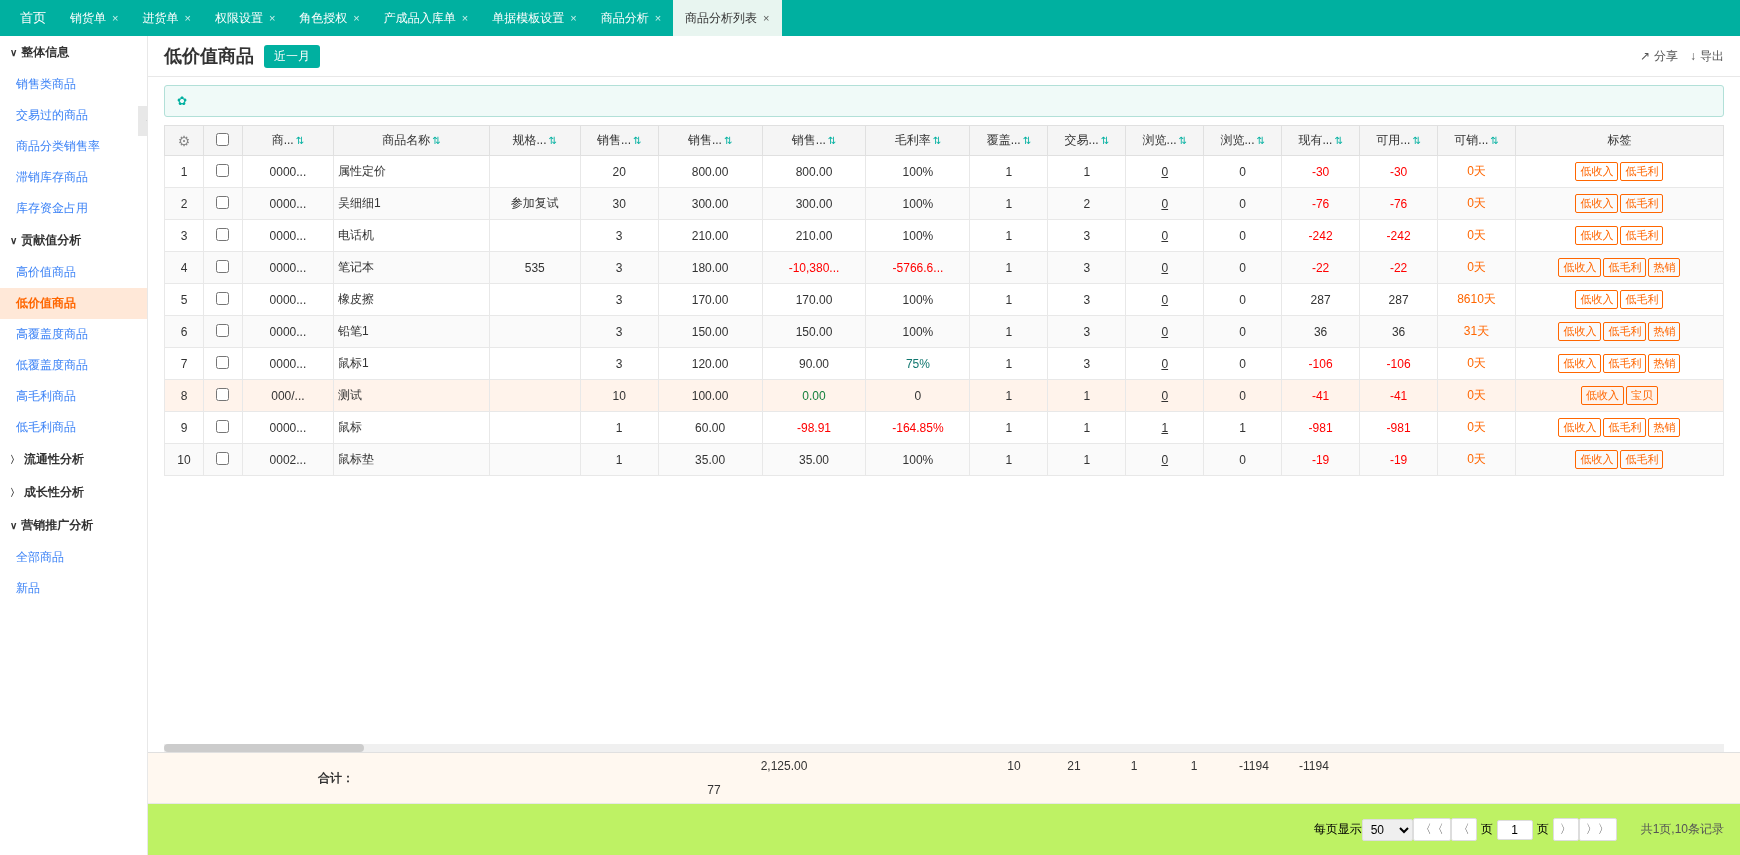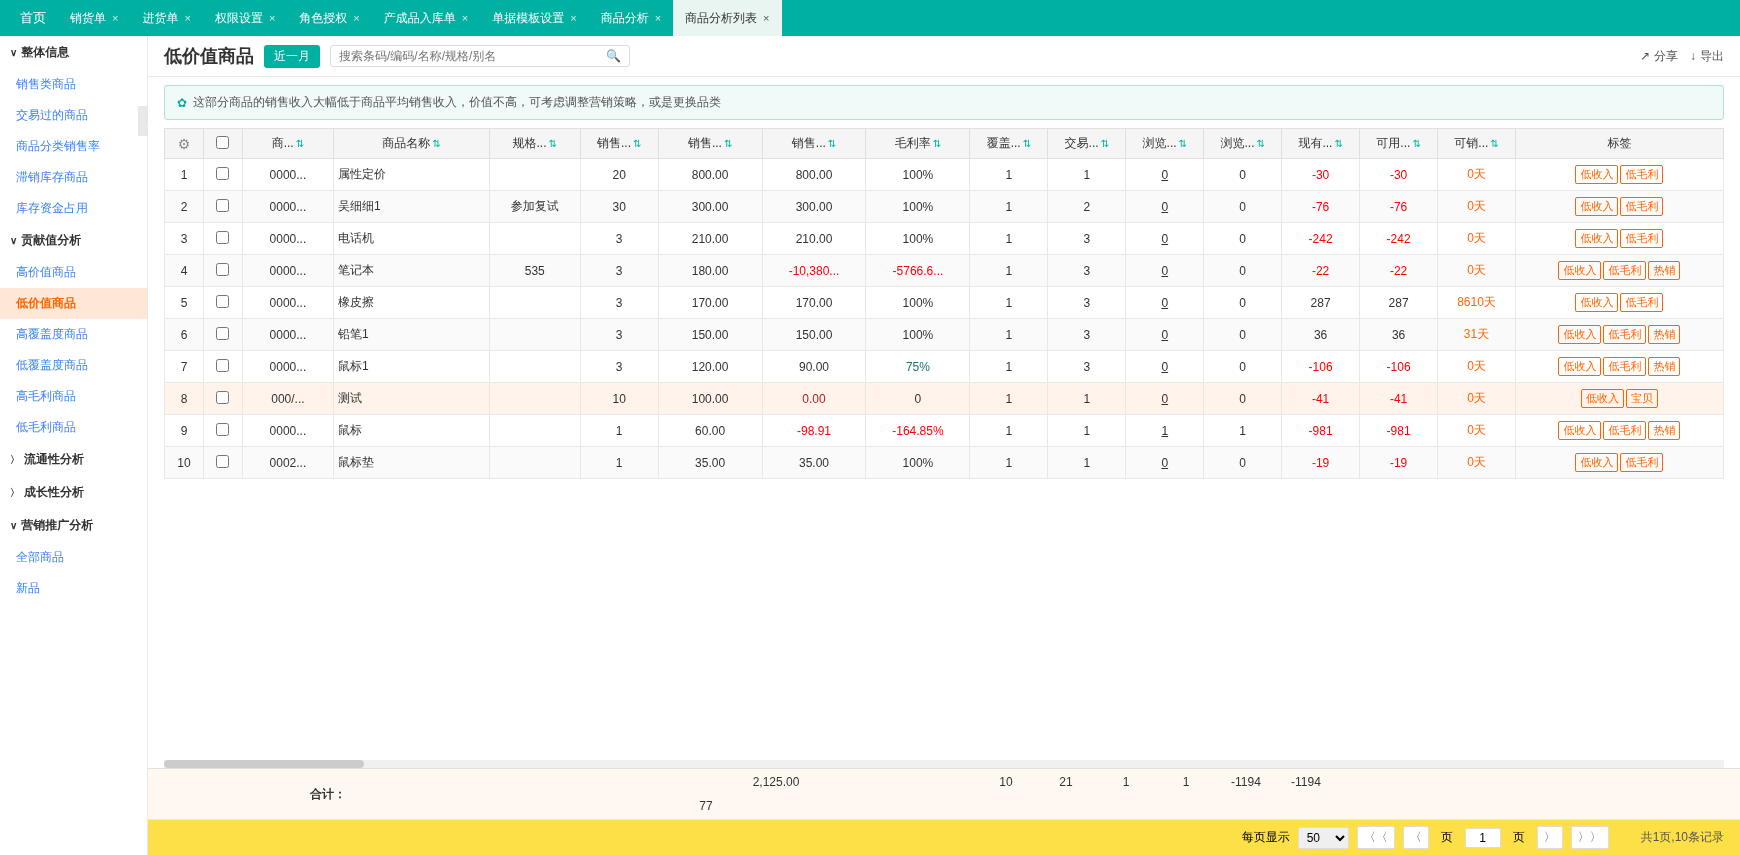--- a/index.html
+++ b/index.html
@@ -199,21 +199,21 @@
     .tag-low-margin { color: #ff6600; border-color: #ff6600; }
     .tag-hot { color: #ff6600; border-color: #ff6600; }
     .tag-treasure { color: #ff6600; border-color: #ff6600; background: #fff3eb; }
     .days-text { color: #ff6600; }
     .underline-link { text-decoration: underline; color: #333; cursor: pointer; }
 
     
     .table-footer {
       background: #fff8f0;
       border-top: 1px solid #e0e0e0;
-      padding: 6px 8px;
+      padding: 6px 16px;
       display: flex;
       align-items: center;
       gap: 0;
     }
     .footer-label {
       width: 200px;
       font-weight: bold;
       color: #333;
       text-align: right;
       padding-right: 10px;
@@ -226,24 +226,23 @@
       text-align: center;
       color: #333;
       font-size: 12px;
     }
 
     
     .pagination-bar {
       display: flex;
       align-items: center;
       justify-content: flex-end;
-      padding: 6px 16px;
+      padding: 14px 16px;
       border-top: 1px solid #e8e8e8;
-      gap: 8px;
-      background: #fde047;
+      background: #bef264;
     }
     .page-size-select {
       border: 1px solid #ddd;
       border-radius: 2px;
       padding: 2px 4px;
       font-size: 12px;
     }
     .page-btn {
       border: 1px solid #ddd;
       background: #fff;
@@ -362,39 +361,34 @@
     </div>
     <div class="sidebar-item">全部商品</div>
     <div class="sidebar-item">新品</div>
   </div>
 
   <div class="content-area">
 
     <div class="content-header">
       <span class="page-title">低价值商品</span>
       <button class="period-btn">近一月</button>
-      <div class="search-box">
-        <input type="text" placeholder="搜索条码/编码/名称/规格/别名" style="">
-        <span style="color:#00b0a0;cursor:pointer;">🔍</span>
-      </div>
       <div class="header-actions">
         <div class="action-btn">
           <span>↗</span>
           <span>分享</span>
         </div>
         <div class="action-btn">
           <span>↓</span>
           <span>导出</span>
         </div>
       </div>
     </div>
 
     <div class="info-banner">
       <span class="info-icon">✿</span>
-      <span>这部分商品的销售收入大幅低于商品平均销售收入，价值不高，可考虑调整营销策略，或是更换品类</span>
     </div>
 
     <div class="table-wrapper">
       <table>
         <thead>
           <tr>
             <th style="width:30px;">
               <span class="gear-icon">⚙</span>
             </th>
             <th style="width:30px;">
@@ -552,21 +546,21 @@
     <td><span class="tag-badge tag-low-income">低收入</span><span class="tag-badge tag-low-margin">低毛利</span><span class="tag-badge tag-hot">热销</span></td>
   </tr>
             <tr class="highlighted">
     <td>8</td>
     <td><input type="checkbox" style="accent-color: rgb(255, 102, 0);"></td>
     <td>000/...</td>
     <td style="text-align:left;">测试</td>
     <td></td>
     <td>10</td>
     <td>100.00</td>
-    <td style="color:#b91c1c">0.00</td>
+    <td style="color:#15803d">0.00</td>
     <td style="color:#333">0</td>
     <td>1</td>
     <td>1</td>
     <td><span class="underline-link">0</span></td>
     <td>0</td>
     <td style="color:#ff0000">-41</td>
     <td style="color:#ff0000">-41</td>
     <td><span class="days-text">0天</span></td>
     <td><span class="tag-badge tag-low-income">低收入</span><span class="tag-badge tag-treasure">宝贝</span></td>
   </tr>

